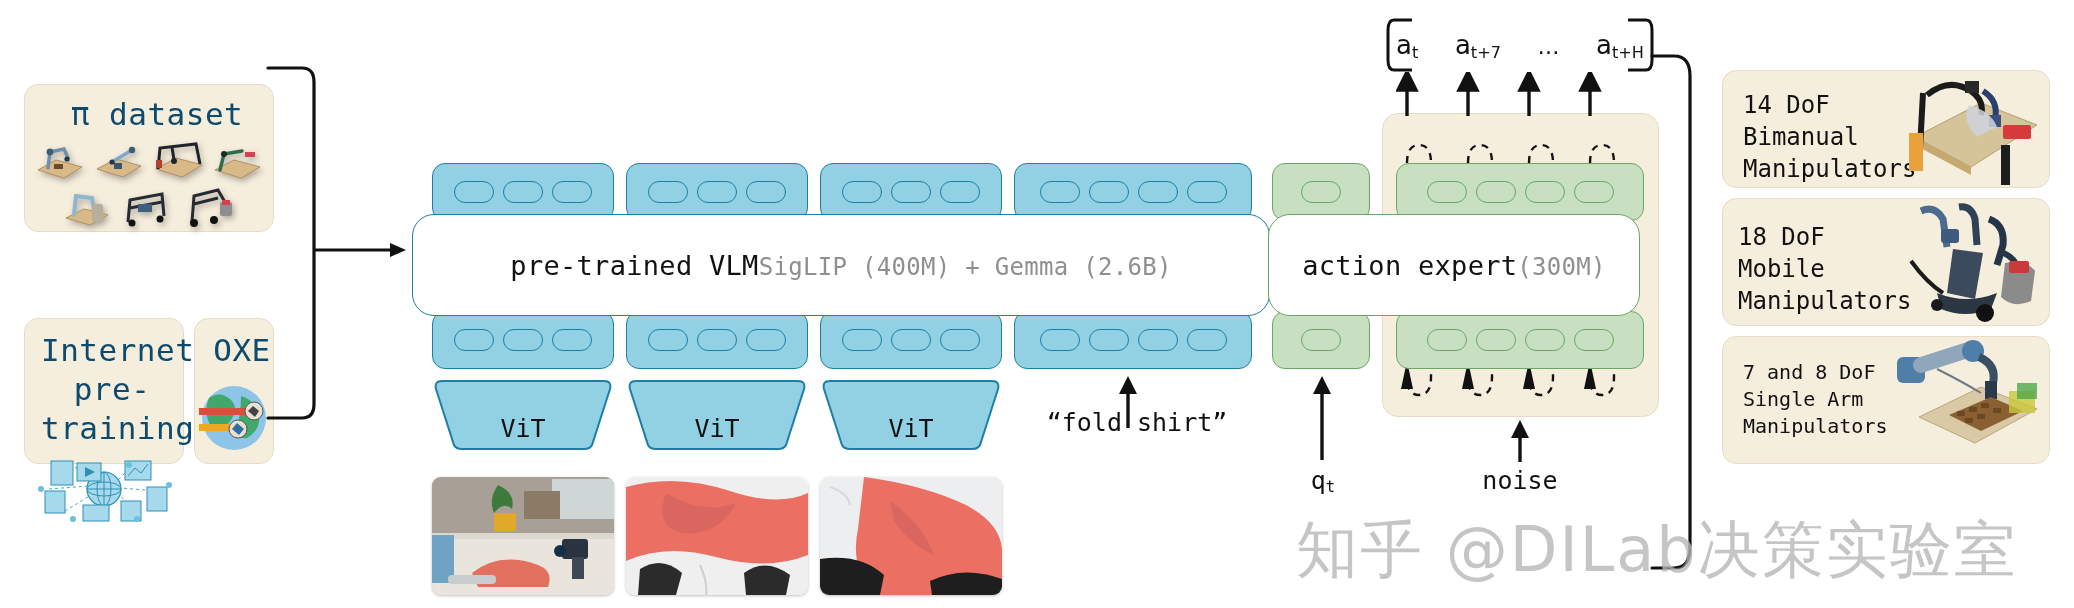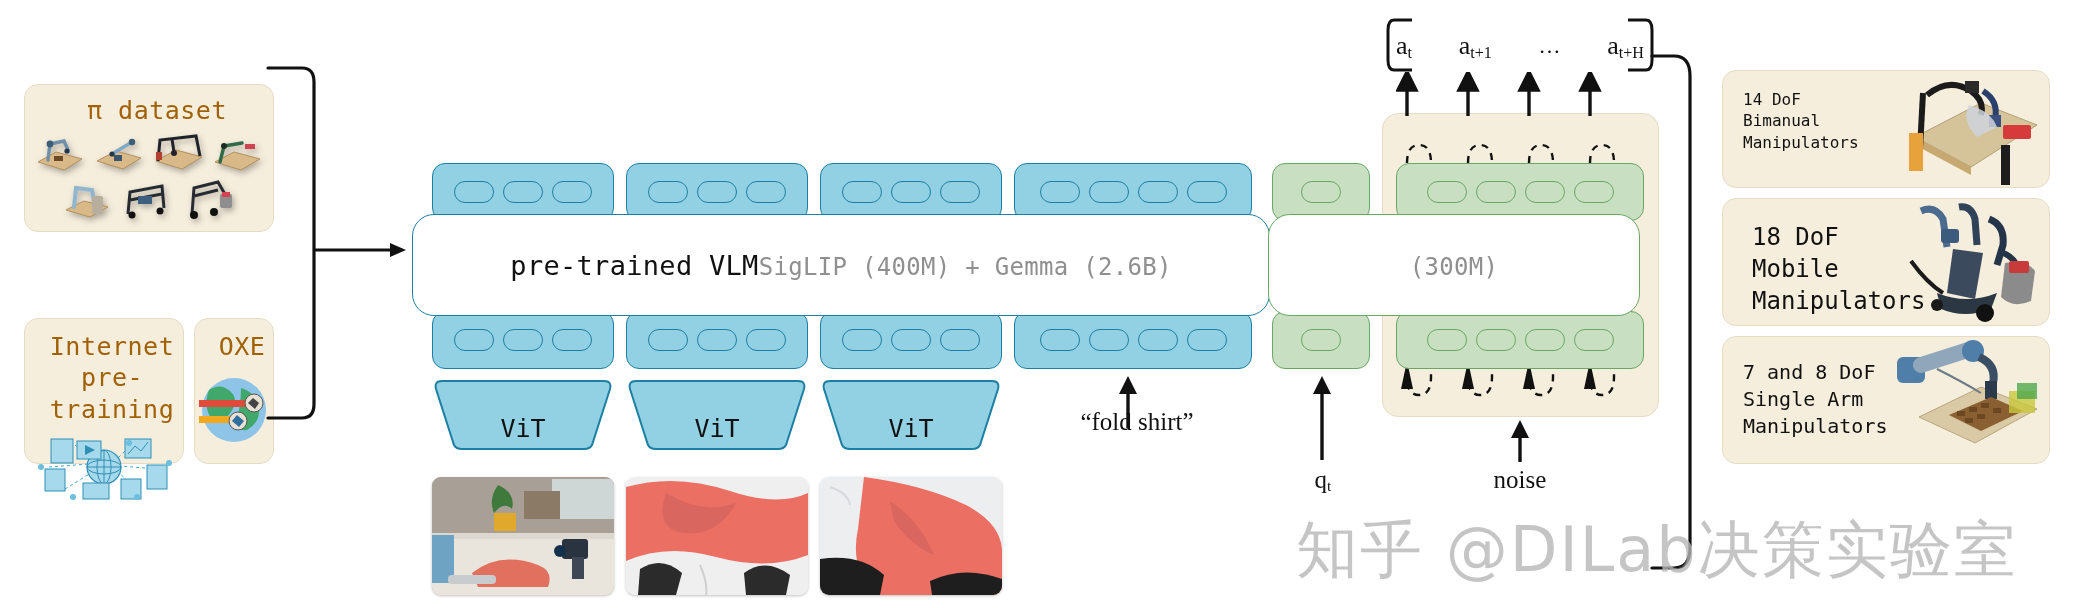--- a/index.html
+++ b/index.html
@@ -9,21 +9,21 @@
     color:#111;
   }
   .stage{position:absolute;inset:0;}
   .abs{position:absolute;box-sizing:border-box;}
 
   
   .beige{
     background:#f6eedd;border:1.5px solid #e6dcc6;border-radius:14px;
   }
   .beige-title{
-    text-align:center;font-size:25px;letter-spacing:.5px;color:#a16207;
+    text-align:center;font-size:31px;letter-spacing:.5px;color:#0c4a6e;
     line-height:1.25;
     padding-left:16px;
   }
 
   
   .thumbrow{display:flex;justify-content:center;align-items:flex-end;gap:4px;}
   .thumb{filter:drop-shadow(2px 3px 3px rgba(0,0,0,.30));}
 
   
   .tokgroup{
@@ -53,21 +53,21 @@
   }
   .vit svg{position:absolute;inset:0;}
   .vit span{position:relative;font-size:25px;color:#111;margin-top:26px;}
 
   
   .camframe{
     border-radius:9px;overflow:hidden;
     box-shadow:0 1px 3px rgba(0,0,0,.25);
   }
 
-  .label{font-size:25px;color:#111;white-space:nowrap;font-family:Liberation Serif, serif;}
+  .label{font-size:25px;color:#111;white-space:nowrap;}
 
   .sub-t{font-size:.62em;vertical-align:-0.22em;letter-spacing:0;}
 
   
   .watermark{
     position:absolute;
     font-family:"DejaVu Sans","Liberation Sans",sans-serif;
     font-size:62px;color:rgba(150,150,150,0.55);
     white-space:nowrap;letter-spacing:2px;
     text-shadow:1px 1px 0 rgba(255,255,255,.55);
@@ -268,20 +268,21 @@
       <div class="tok green"></div>
       <div class="tok green"></div>
     </div>
 
   <div class="abs modelbox" style="left:412px;top:214px;width:858px;height:102px;">
     <div class="model-main">pre-trained VLM</div>
     <div class="model-sub">SigLIP (400M) + Gemma (2.6B)</div>
   </div>
 
   <div class="abs modelbox green" style="left:1268px;top:214px;width:372px;height:102px;">
+    <div class="model-main">action expert</div>
     <div class="model-sub">(300M)</div>
   </div>
 
   <div class="vit" style="left:432px;top:379px;width:182px;height:72px;">
     <svg viewBox="0 0 182 72" preserveAspectRatio="none">
       <path d="M22 6 Q24 2 30 2 H152 Q158 2 160 6 L178 62 Q180 70 172 70 H10 Q2 70 4 62 Z" fill="#92d1e3" stroke="#1c7fa3" stroke-width="2" transform="scale(1,-1) translate(0,-72)"></path>
     </svg>
     <span>ViT</span>
   </div>
   <div class="vit" style="left:626px;top:379px;width:182px;height:72px;">
@@ -371,60 +372,60 @@
 
   <svg class="abs" style="left:1386px;top:16px;width:268px;height:56px;">
     <path d="M26 4 H8 Q2 4 2 14 V44 Q2 54 8 54 H26" fill="none" stroke="#111" stroke-width="3"></path>
     <path d="M242 4 H260 Q266 4 266 14 V44 Q266 54 260 54 H242" fill="none" stroke="#111" stroke-width="3"></path>
   </svg>
   <div class="abs" style="left:1396px;top:26px;width:248px;height:40px;display:flex;align-items:center;justify-content:space-between;font-family:'DejaVu Sans','Liberation Sans',sans-serif;">
     <span class="label" style="font-size:26px;">
       <span>a</span><span class="sub-t">t</span>
     </span>
     <span class="label" style="font-size:26px;">
-      <span>a</span><span class="sub-t">t+1</span>
+      <span>a</span><span class="sub-t">t+7</span>
     </span>
     <span class="label" style="font-size:22px;">
       <span>…</span>
     </span>
     <span class="label" style="font-size:26px;">
       <span>a</span><span class="sub-t">t+H</span>
     </span>
   </div>
 
   <svg class="abs" style="left:1648px;top:34px;width:64px;height:556px;overflow:visible;">
     <path d="M4 22 H26 Q42 22 42 42 V514 Q42 534 26 534 H4" fill="none" stroke="#111" stroke-width="3.2" stroke-linecap="round" transform="translate(0,0) scale(1,1)"></path>
   </svg>
   <svg class="abs" style="left:1690px;top:56px;width:34px;height:512px;overflow:visible;">
     <path d="M0 0 H8 Q20 0 20 16 V496 Q20 512 8 512 H0" fill="none" stroke="#111" stroke-width="3.2" stroke-linecap="round" opacity="0"></path>
   </svg>
 
   <div class="abs beige" style="left:1722px;top:70px;width:328px;height:118px;">
-    <div class="abs" style="left:20px;top:18px;width:180px;font-size:16px;line-height:1.34;">
+    <div class="abs" style="left:20px;top:18px;width:180px;font-size:24px;line-height:1.34;">
       <div>14 DoF</div>
       <div>Bimanual</div>
       <div>Manipulators</div>
     </div>
     <svg class="abs" width="140" height="112" viewBox="0 0 140 112" style="right:4px;top:4px;">
       <polygon points="10,62 76,28 132,50 66,92" fill="#d5c39a" stroke="#b2a077"></polygon>
       <polygon points="10,62 66,92 66,100 10,70" fill="#c7a871"></polygon>
       <rect x="96" y="70" width="9" height="40" fill="#1d1d1d"></rect>
       <path d="M22 20 q22 -18 44 -4 q14 10 10 24" stroke="#1b1b1b" stroke-width="6" fill="none"></path>
       <path d="M18 18 L14 92" stroke="#1b1b1b" stroke-width="6"></path>
       <rect x="60" y="6" width="14" height="12" fill="#2a2a2a"></rect>
       <path d="M78 16 q16 10 12 28" stroke="#2a3f6b" stroke-width="6" fill="none"></path>
       <rect x="84" y="40" width="12" height="12" fill="#3a4f7d"></rect>
       <path d="M64 30 q22 6 28 22 l-20 10 q-16 -16 -8 -32z" fill="#cfd4dc" opacity=".85"></path>
       <rect x="98" y="50" width="28" height="14" rx="2" fill="#d63a3a"></rect>
       <rect x="4" y="58" width="14" height="38" fill="#e8a23c"></rect>
     </svg>
   </div>
 
   <div class="abs beige" style="left:1722px;top:198px;width:328px;height:128px;">
-    <div class="abs" style="left:29px;top:22px;width:180px;font-size:24px;line-height:1.34;">
+    <div class="abs" style="left:15px;top:22px;width:180px;font-size:24px;line-height:1.34;">
       <div>18 DoF</div>
       <div>Mobile</div>
       <div>Manipulators</div>
     </div>
     <svg class="abs" width="150" height="122" viewBox="0 0 150 122" style="right:2px;top:2px;">
       <path d="M24 10 q14 -6 22 8 l4 28" stroke="#4b6b8f" stroke-width="7" fill="none"></path>
       <path d="M62 6 q12 -2 16 12 l2 26" stroke="#2f4258" stroke-width="7" fill="none"></path>
       <path d="M92 18 q16 6 14 26 l-6 20" stroke="#243549" stroke-width="7" fill="none"></path>
       <rect x="44" y="28" width="18" height="14" rx="3" fill="#3d5c7d"></rect>
       <path d="M56 48 L50 92 L78 98 L86 52z" fill="#3b4a5c"></path>

